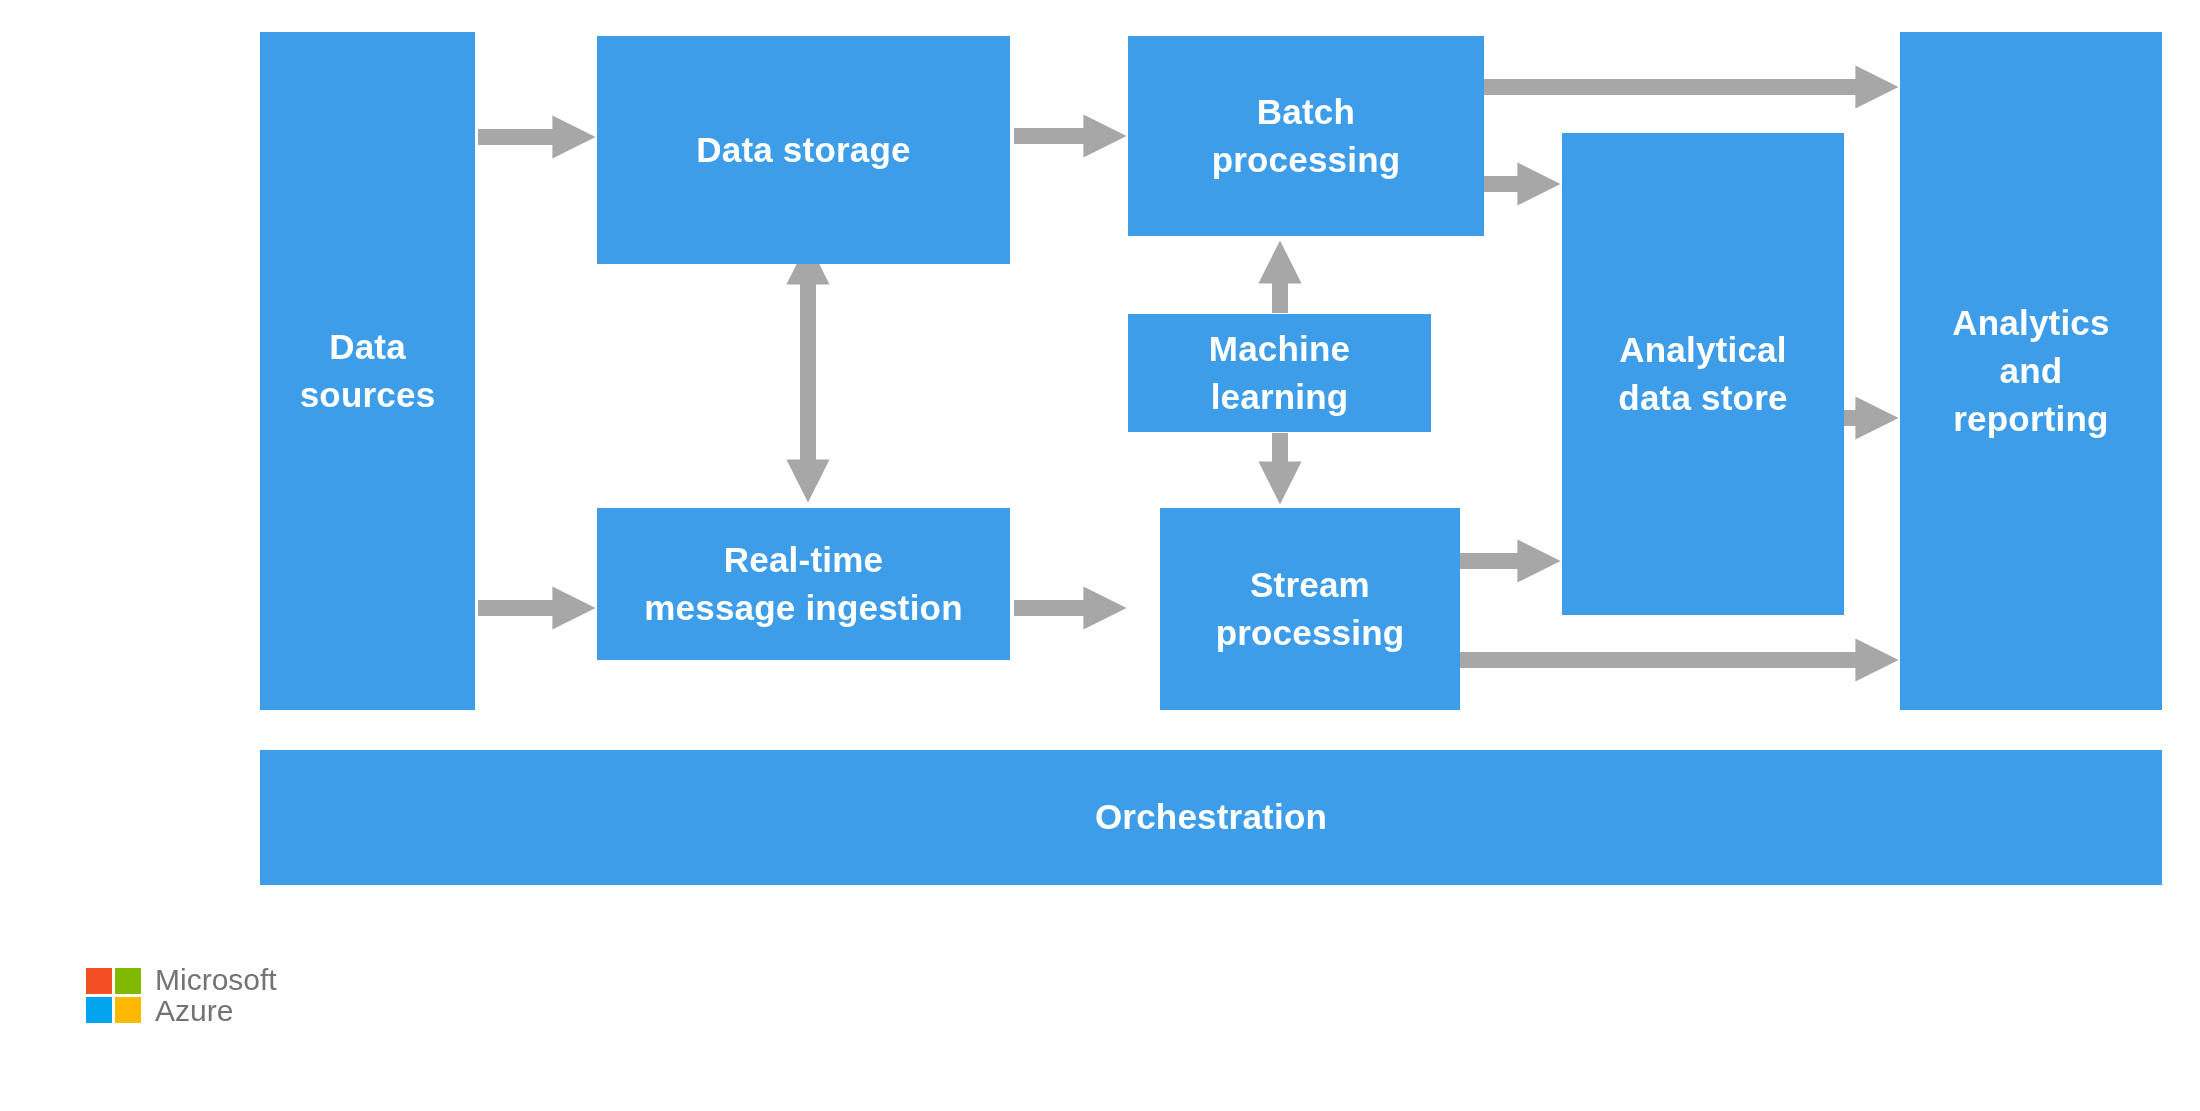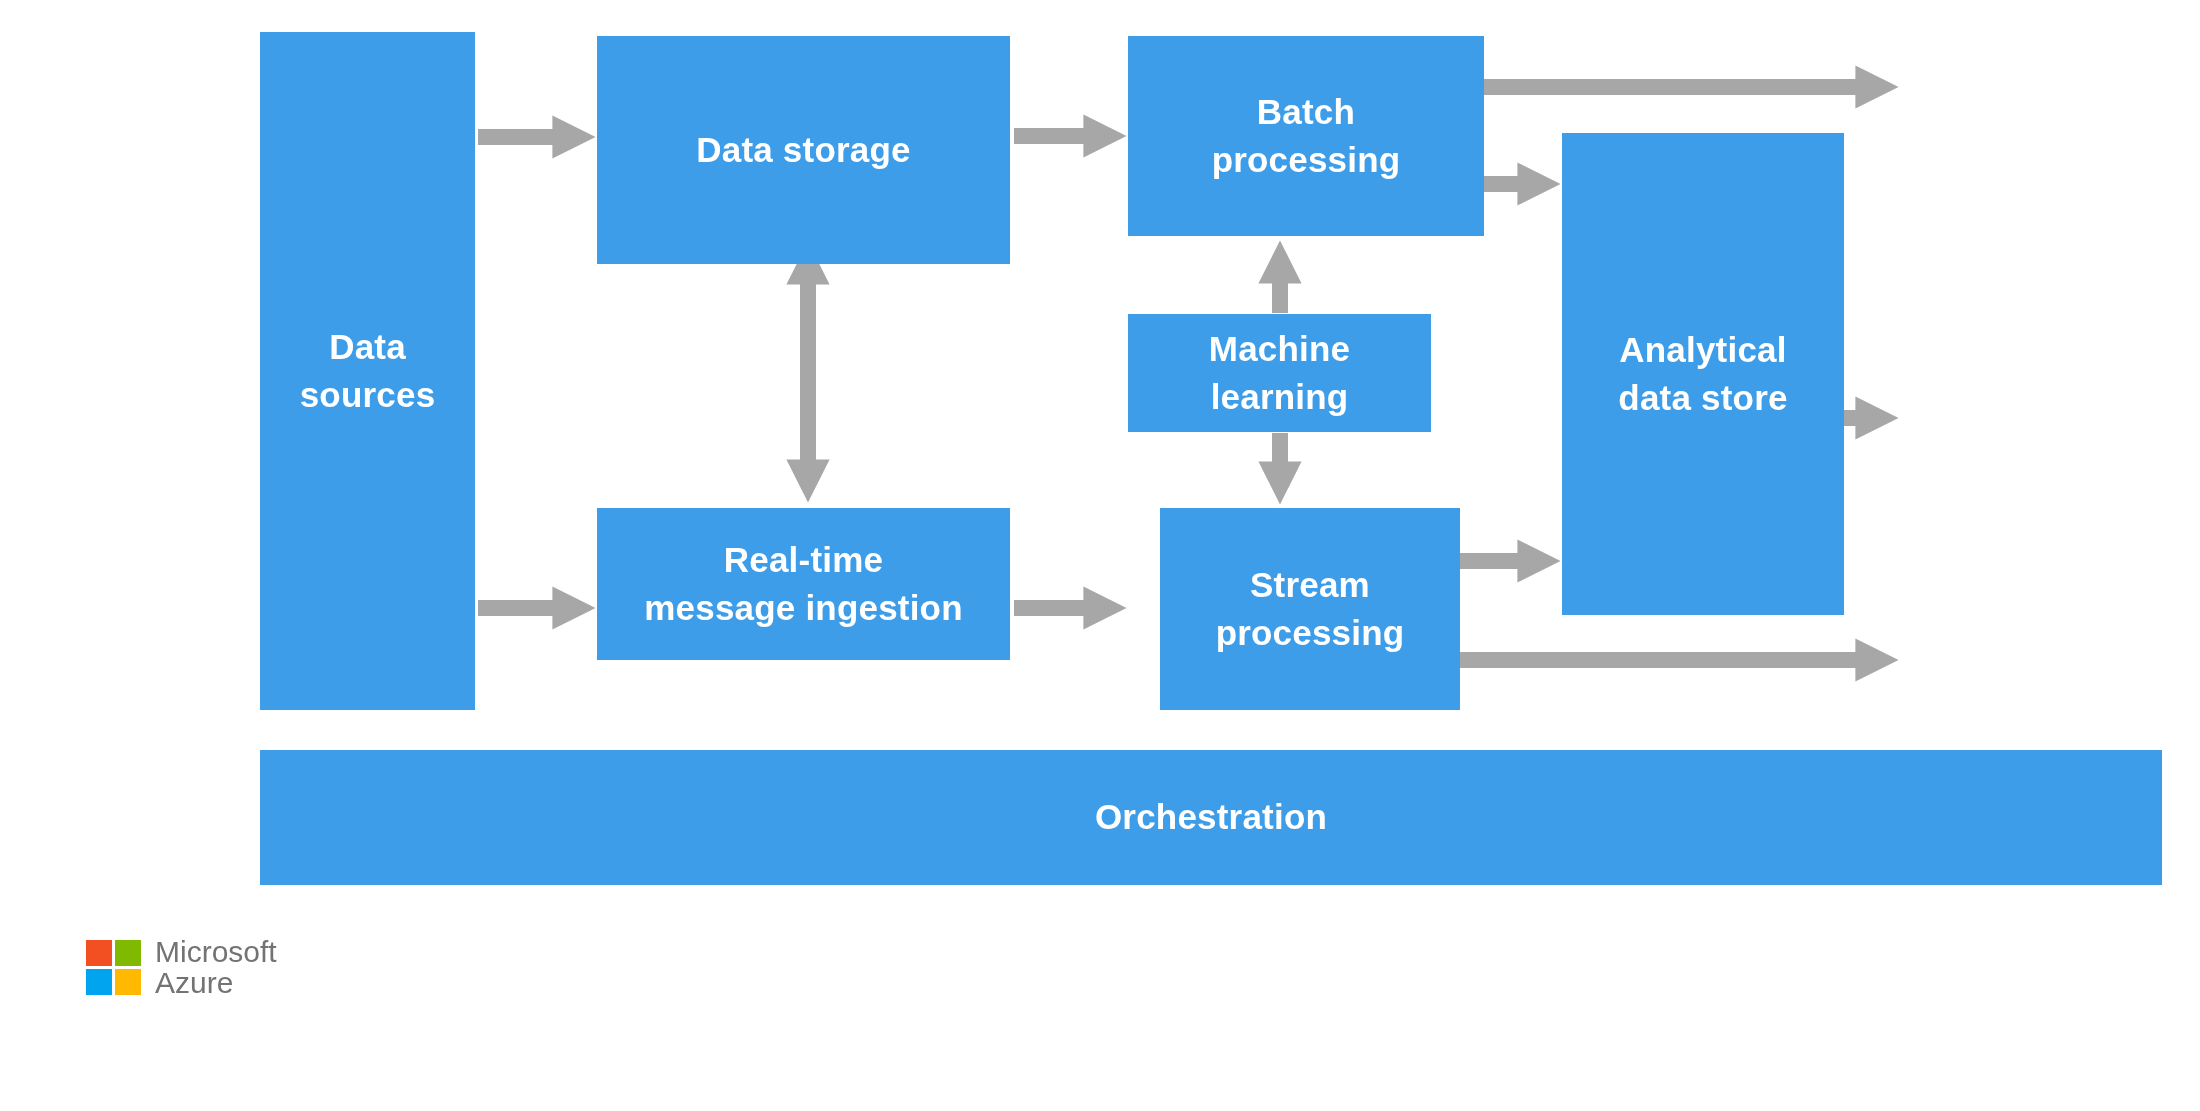--- a/index.html
+++ b/index.html
@@ -55,21 +55,21 @@
   }
   .arrows line{
     stroke:var(--arrow-gray);
     stroke-width:16;
   }
   .arrowhead{fill:var(--arrow-gray);}
 
   .logo{
     position:absolute;
     left:86px;
-    top:936px;
+    top:964px;
     display:flex;
     align-items:center;
   }
   .logo-squares{
     display:grid;
     grid-template-columns:26px 26px;
     grid-template-rows:26px 26px;
     gap:3px;
   }
   .sq{width:26px;height:26px;}
@@ -130,20 +130,25 @@
 learning</span>
   </div>
   <div class="node n-stream">
     <span>Stream
 processing</span>
   </div>
   <div class="node n-analytical">
     <span>Analytical
 data store</span>
   </div>
+  <div class="node n-analytics-reporting">
+    <span>Analytics
+and
+reporting</span>
+  </div>
   <div class="node n-orchestration">
     <span>Orchestration</span>
   </div>
 
   <div class="logo">
     <div class="logo-squares">
       <div class="sq sq-red"></div>
       <div class="sq sq-green"></div>
       <div class="sq sq-blue"></div>
       <div class="sq sq-yellow"></div>

